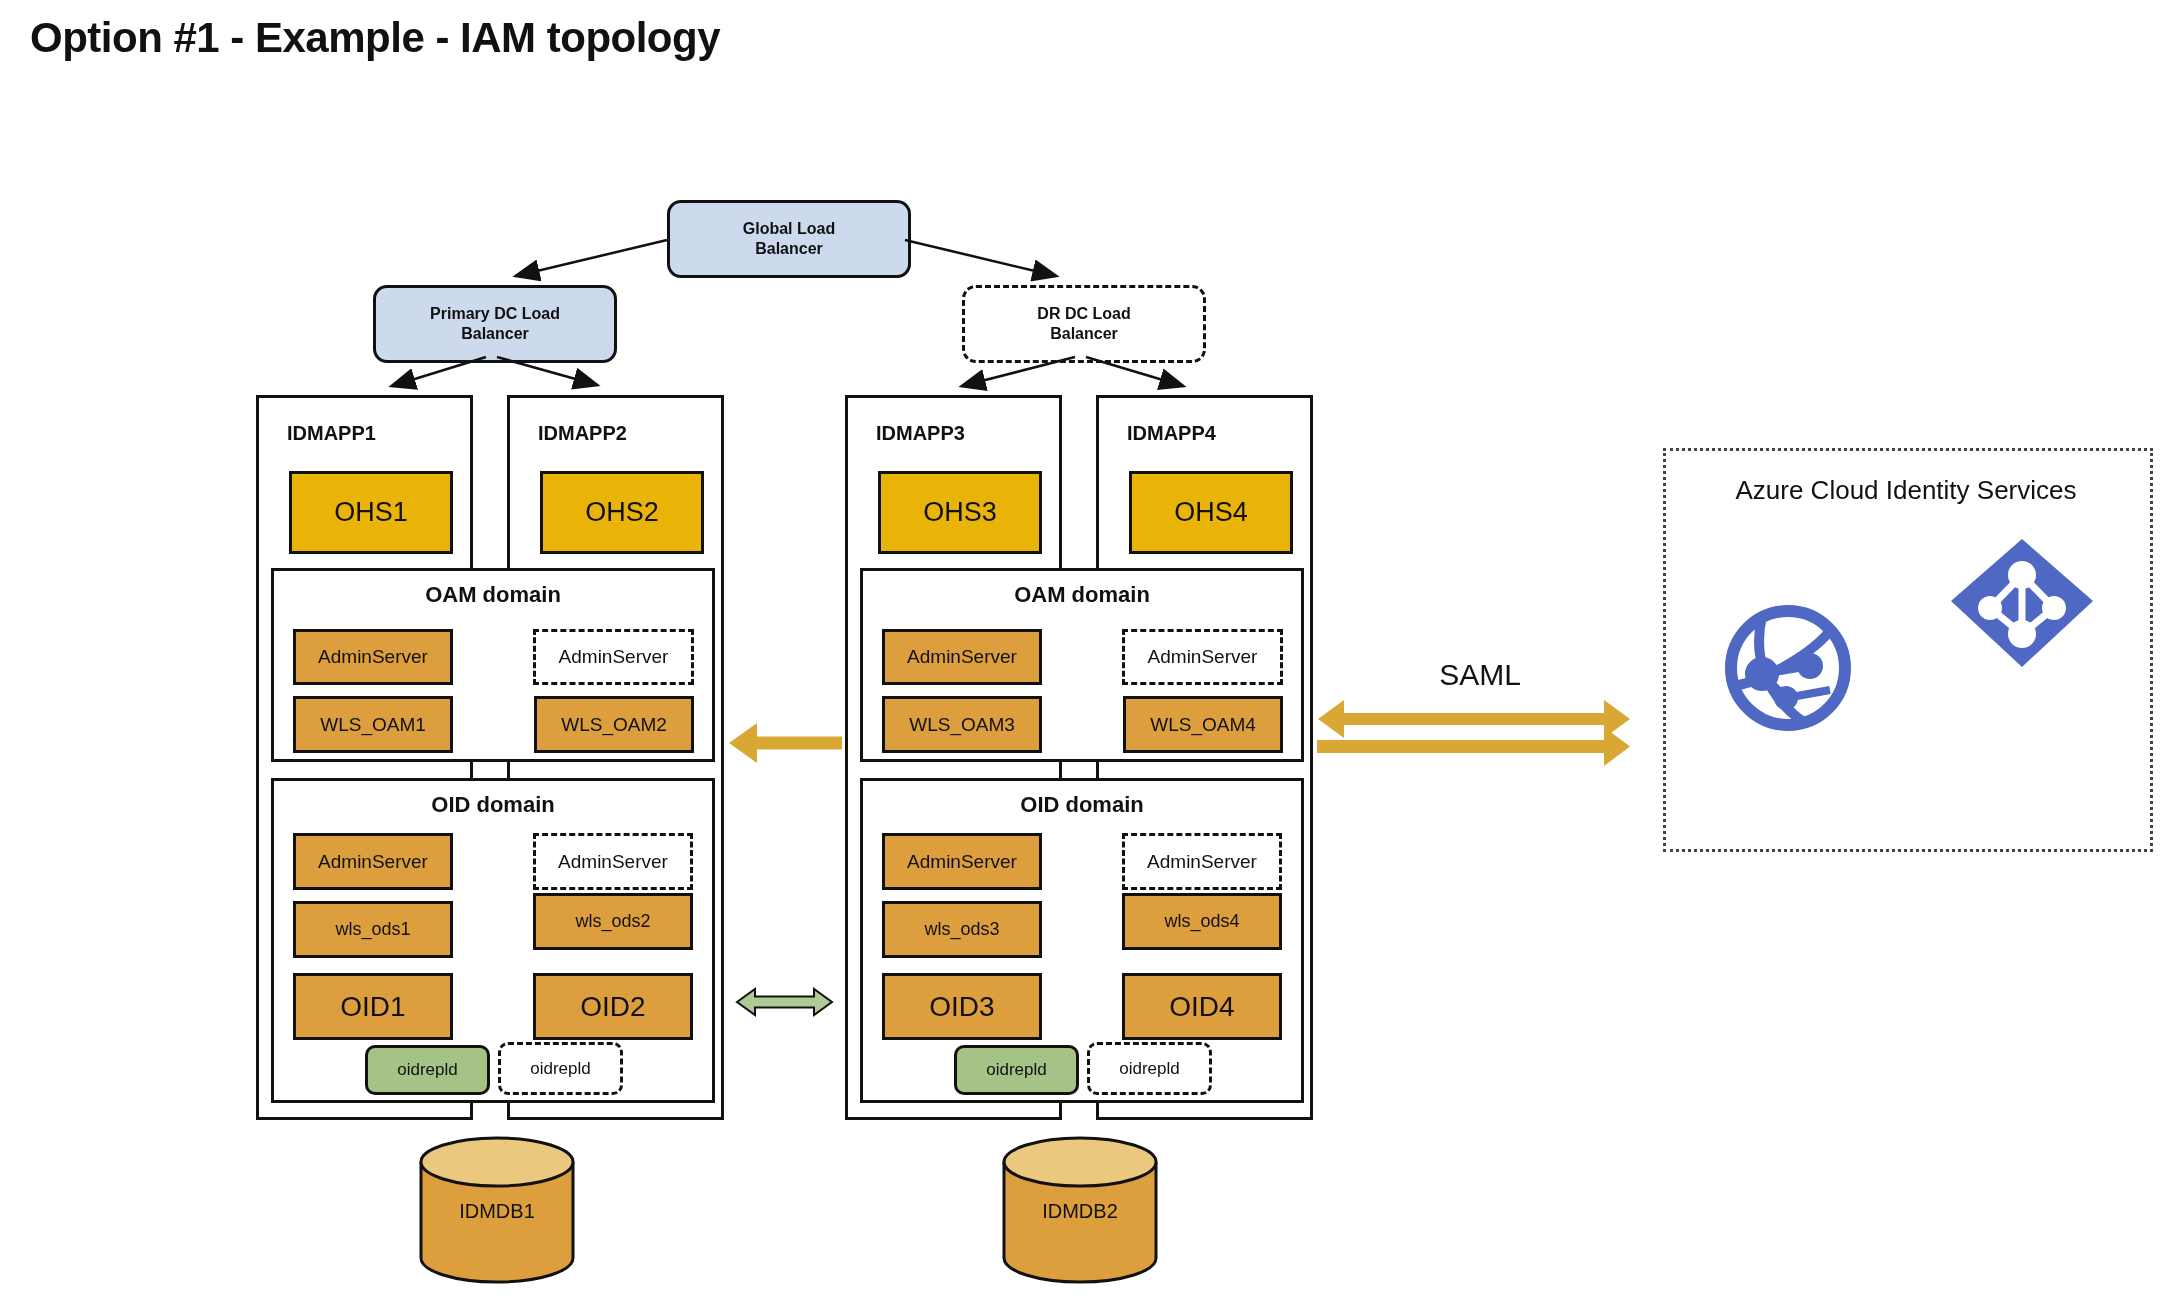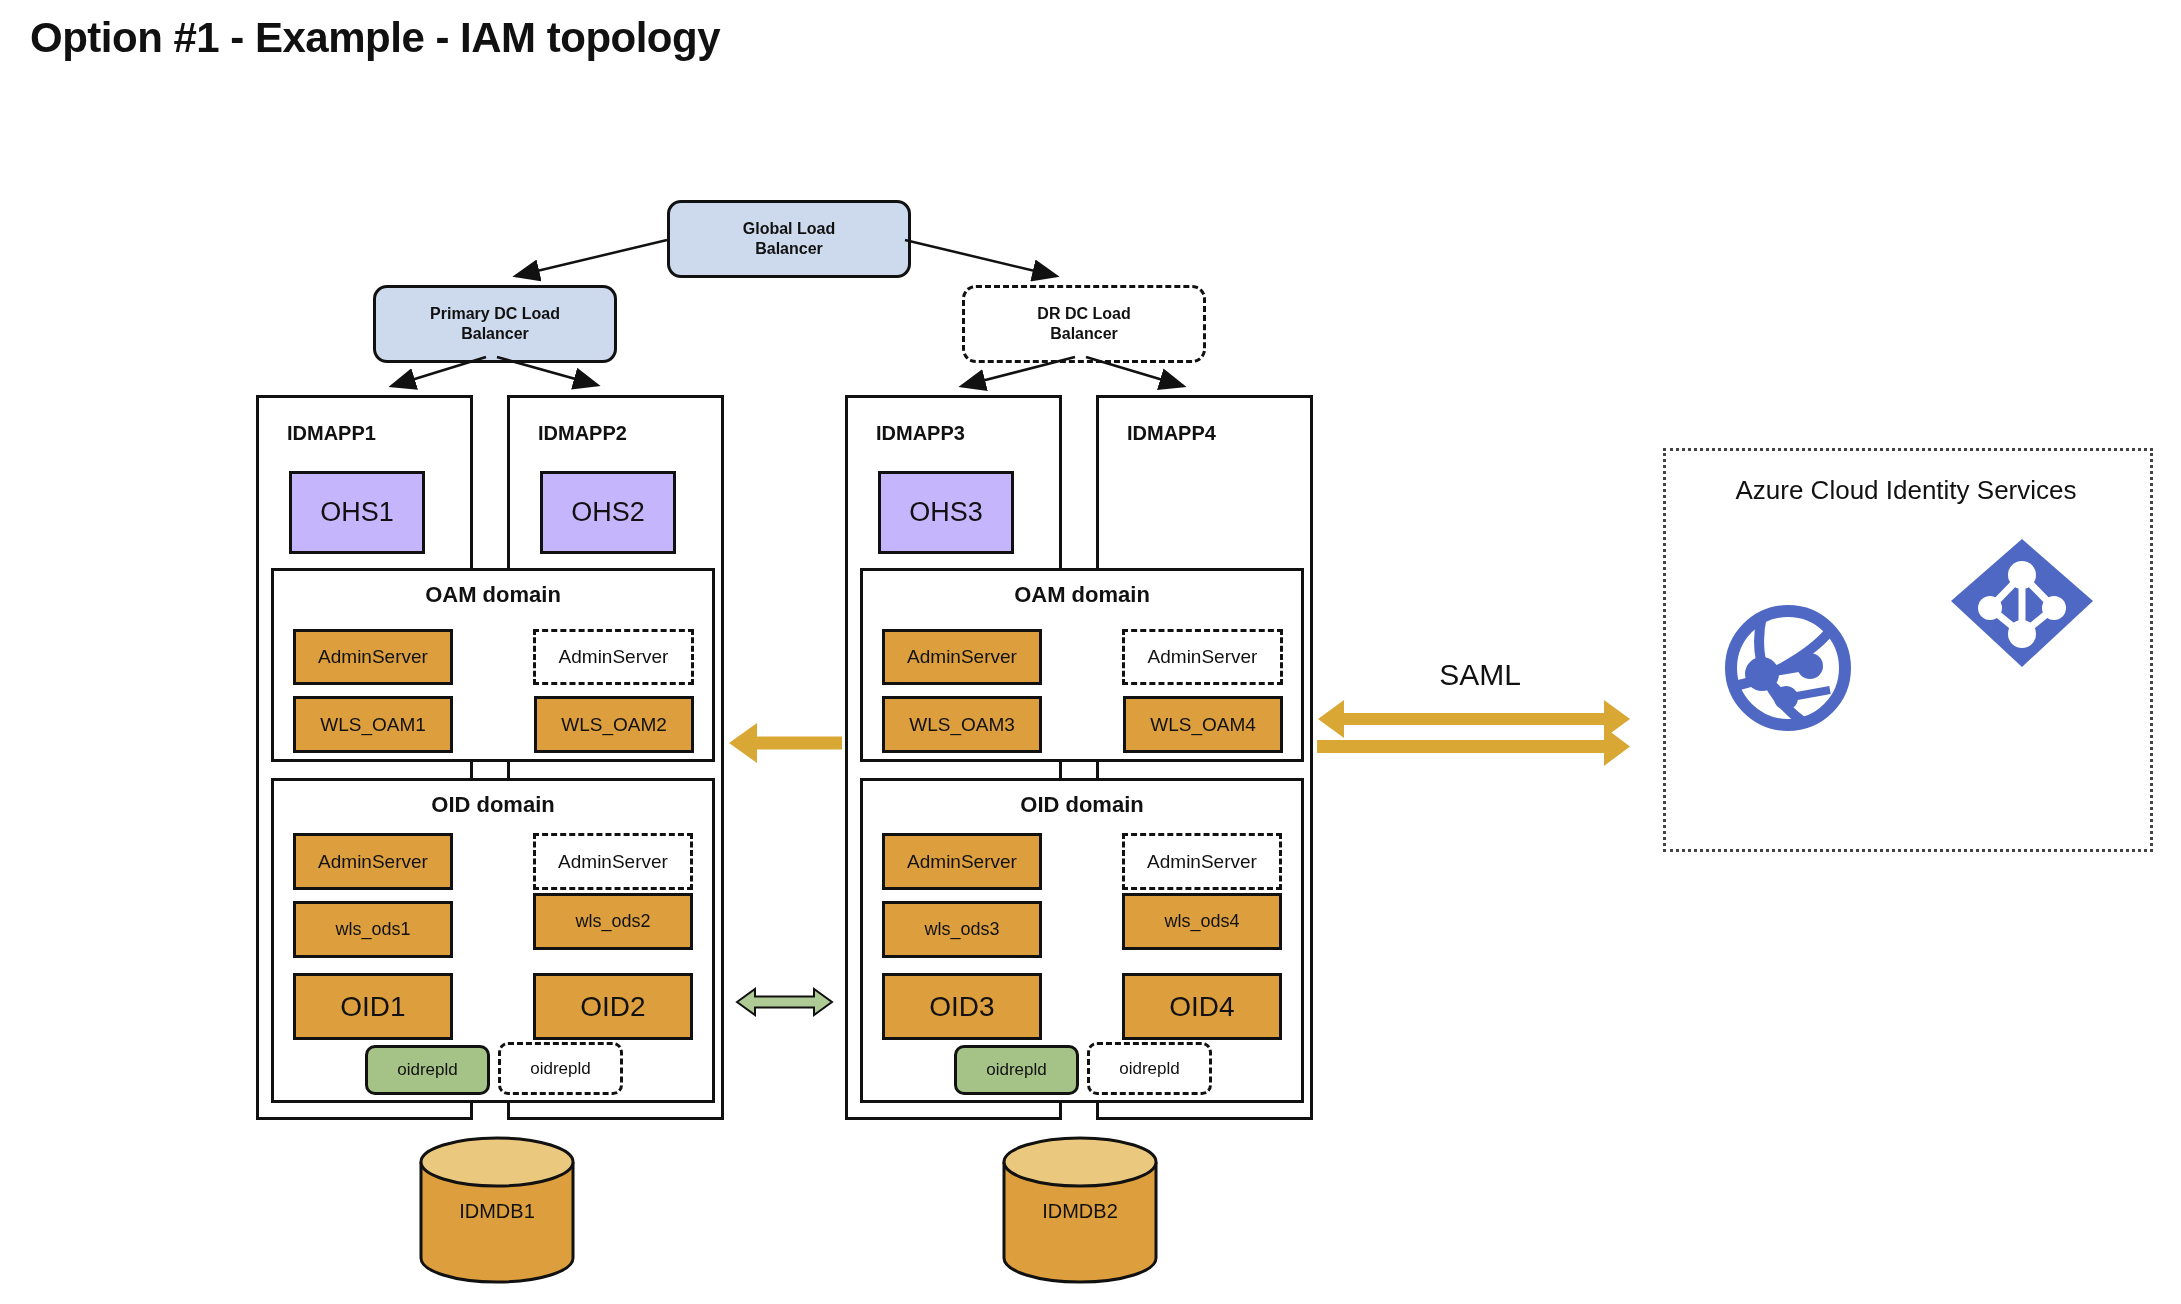--- a/index.html
+++ b/index.html
@@ -11,21 +11,21 @@
   .lb{position:absolute;display:flex;align-items:center;justify-content:center;text-align:center;
       font-size:16px;font-weight:700;border:3px solid #111;border-radius:14px;z-index:4;line-height:1.25;}
   .lb.blue{background:#cdd9ec;}
   .lb.dashed{background:#ffffff;border-style:dashed;}
   .lb .lbl{width:140px;}
 
   
   .group{position:absolute;width:468px;height:740px;z-index:2;}
   .col{position:absolute;top:4px;width:217px;height:725px;border:3px solid #111;background:#ffffff;box-sizing:border-box;}
   .col-label{position:absolute;left:28px;top:24px;font-size:20px;font-weight:700;}
-  .ohs{position:absolute;left:30px;top:73px;width:136px;height:83px;background:#c4b5fd;border:3px solid #111;
+  .ohs{position:absolute;left:30px;top:73px;width:164px;height:83px;background:#eab308;border:3px solid #111;
        display:flex;align-items:center;justify-content:center;font-size:27px;box-sizing:border-box;}
 
   .domain{position:absolute;left:15px;width:444px;border:3px solid #111;background:#ffffff;box-sizing:border-box;}
   .domain-title{position:absolute;top:11px;left:0;width:100%;text-align:center;font-size:22px;font-weight:700;}
   .node{position:absolute;display:flex;align-items:center;justify-content:center;box-sizing:border-box;
         background:#dd9f3d;border:3px solid #111;font-size:19px;}
   .node.dashed{background:#ffffff;border-style:dashed;}
   .node.big{font-size:28px;}
   .node.small{font-size:18px;}
   .node.repl{background:#a5c287;border-radius:10px;font-size:17px;}
@@ -143,20 +143,21 @@
     </div>
   </div>
 
   <div class="group" style="left:845px;top:391px;">
     <div class="col" style="left:0;">
       <div class="col-label">IDMAPP3</div>
       <div class="ohs">OHS3</div>
     </div>
     <div class="col" style="left:251px;">
       <div class="col-label">IDMAPP4</div>
+      <div class="ohs">OHS4</div>
     </div>
 
     <div class="domain oam">
       <div class="domain-title">OAM domain</div>
       <div class="node pos-a1">AdminServer</div>
       <div class="node dashed pos-a2">AdminServer</div>
       <div class="node pos-w1">WLS_OAM3</div>
       <div class="node pos-w2">WLS_OAM4</div>
     </div>
 

